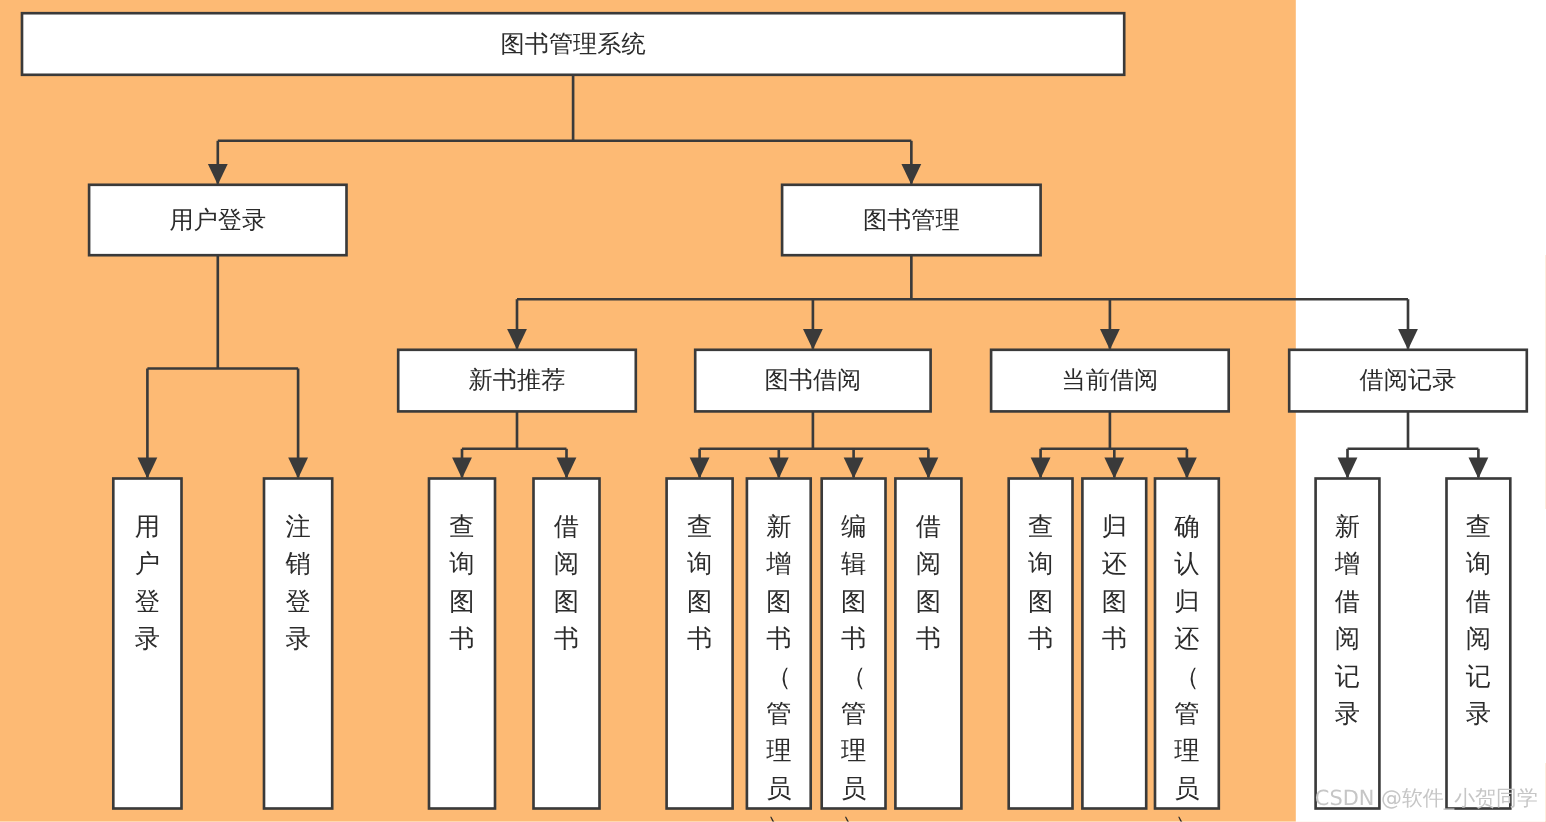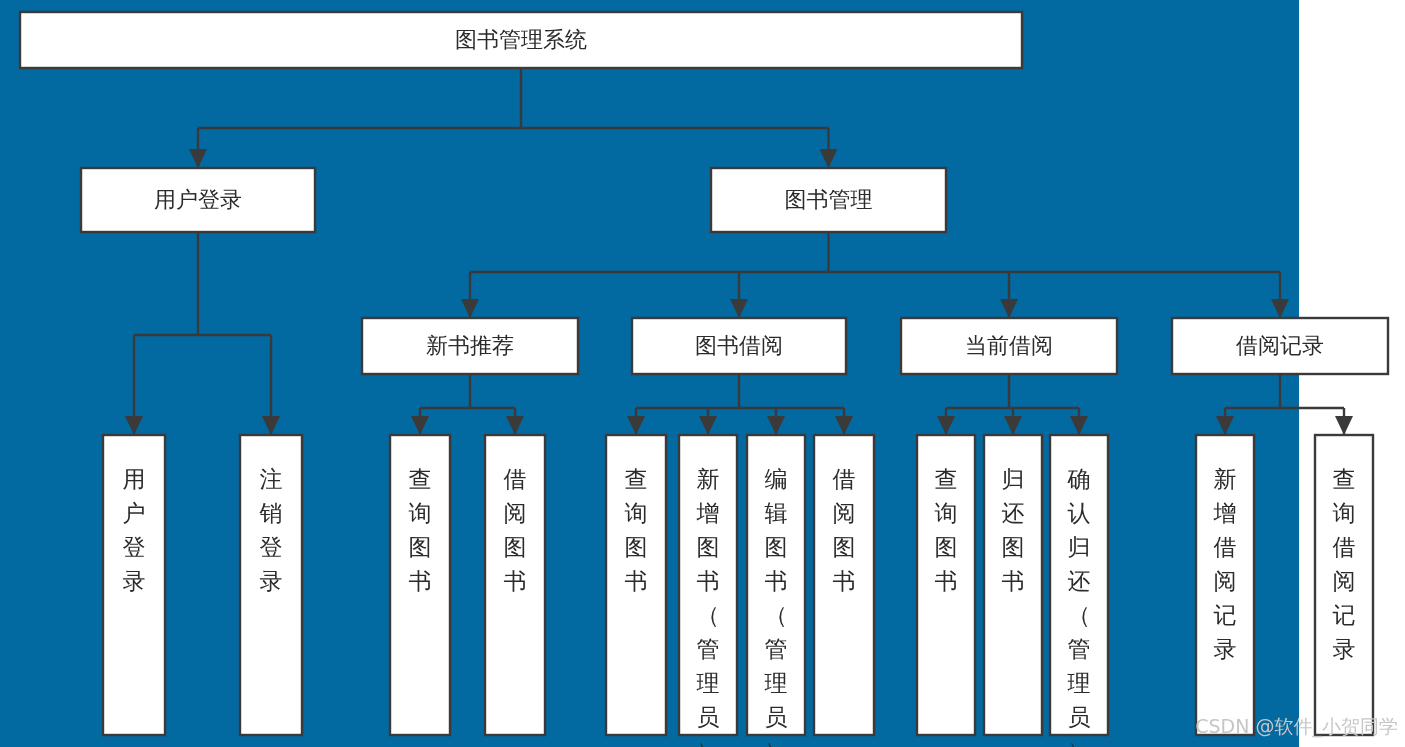--- a/index.html
+++ b/index.html
@@ -9,23 +9,23 @@
     background: #ffffff;
   }
   body {
     width: 1405px;
     height: 747px;
     overflow: hidden;
     font-family: "DejaVu Sans", "Liberation Sans", sans-serif;
   }
   #diagram-root {
     position: relative;
-    width: 1299px;
+    width: 1178px;
     height: 747px;
-    background: #0369a1;
+    background: #fdba74;
   }
   svg.diagram-canvas {
     position: absolute;
     left: 0;
     top: 0;
     width: 1405px;
     height: 747px;
     display: block;
   }
   .node-box {

